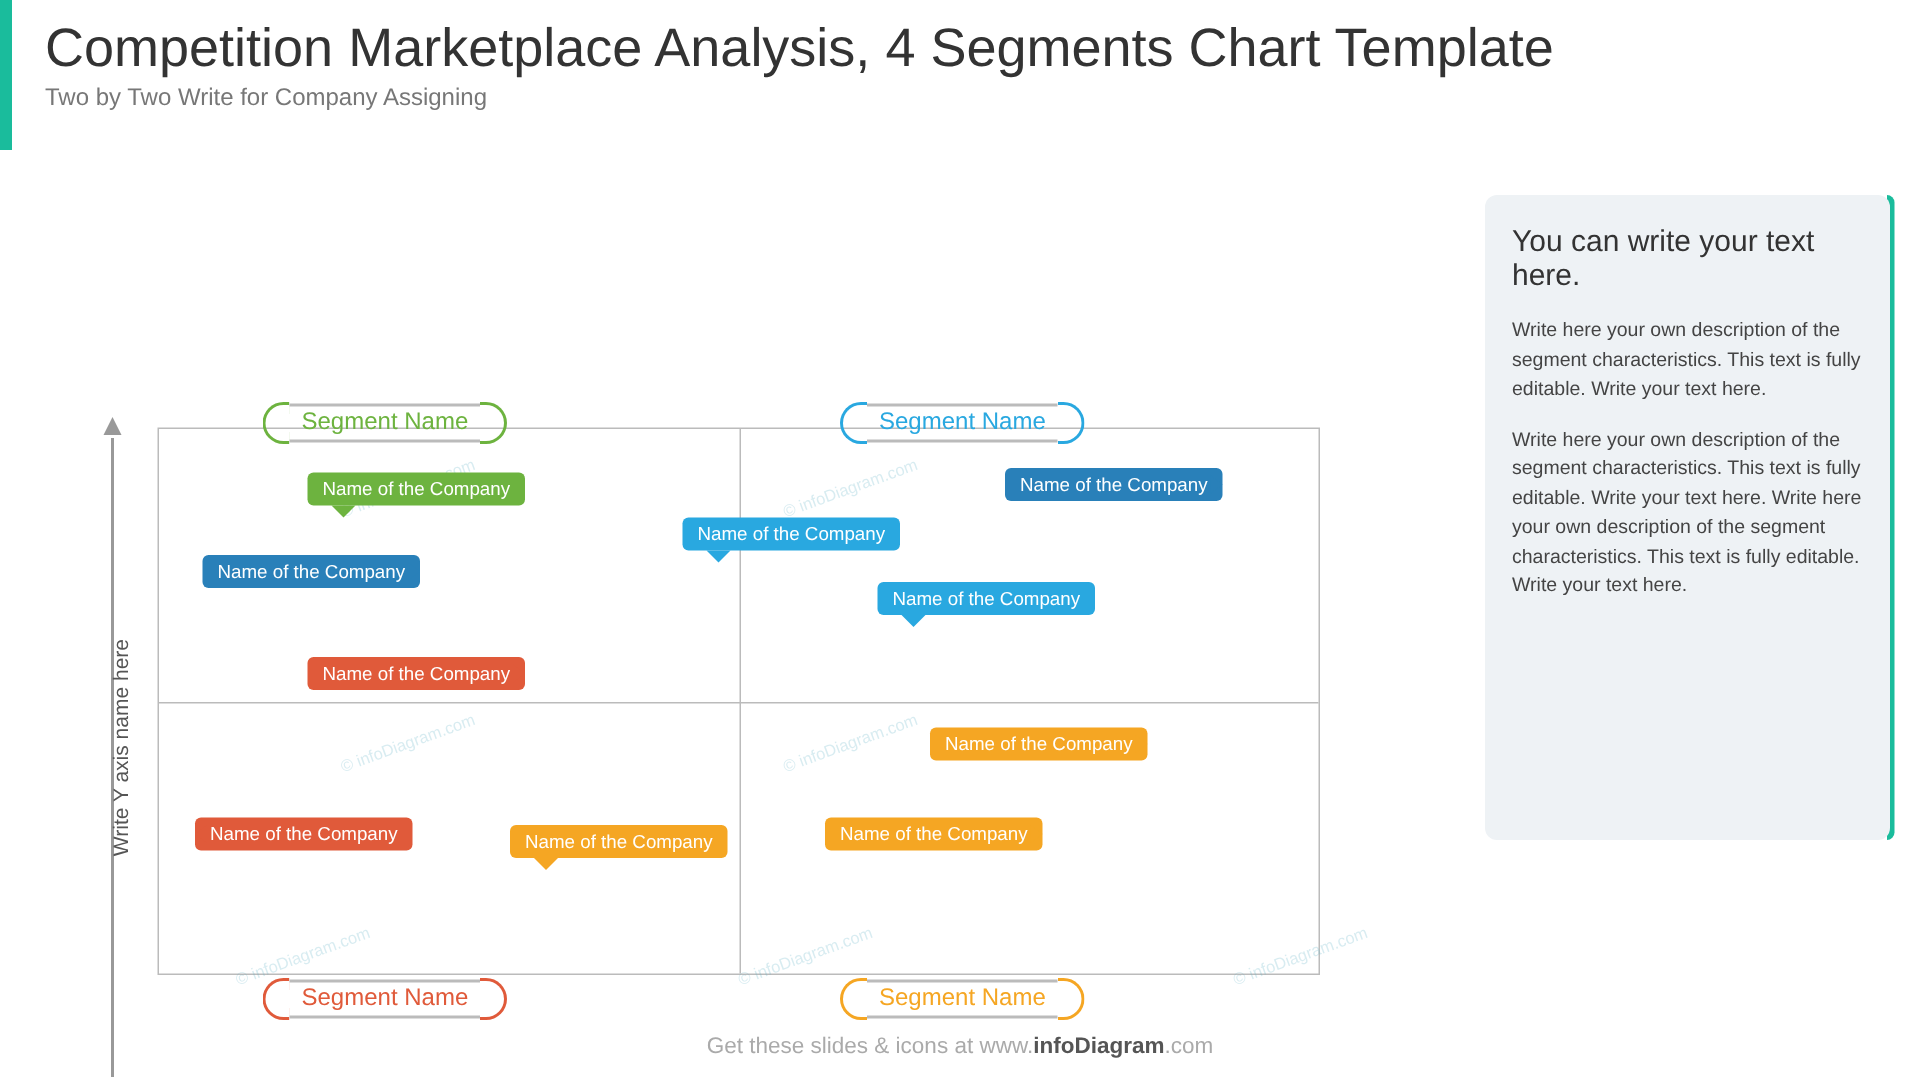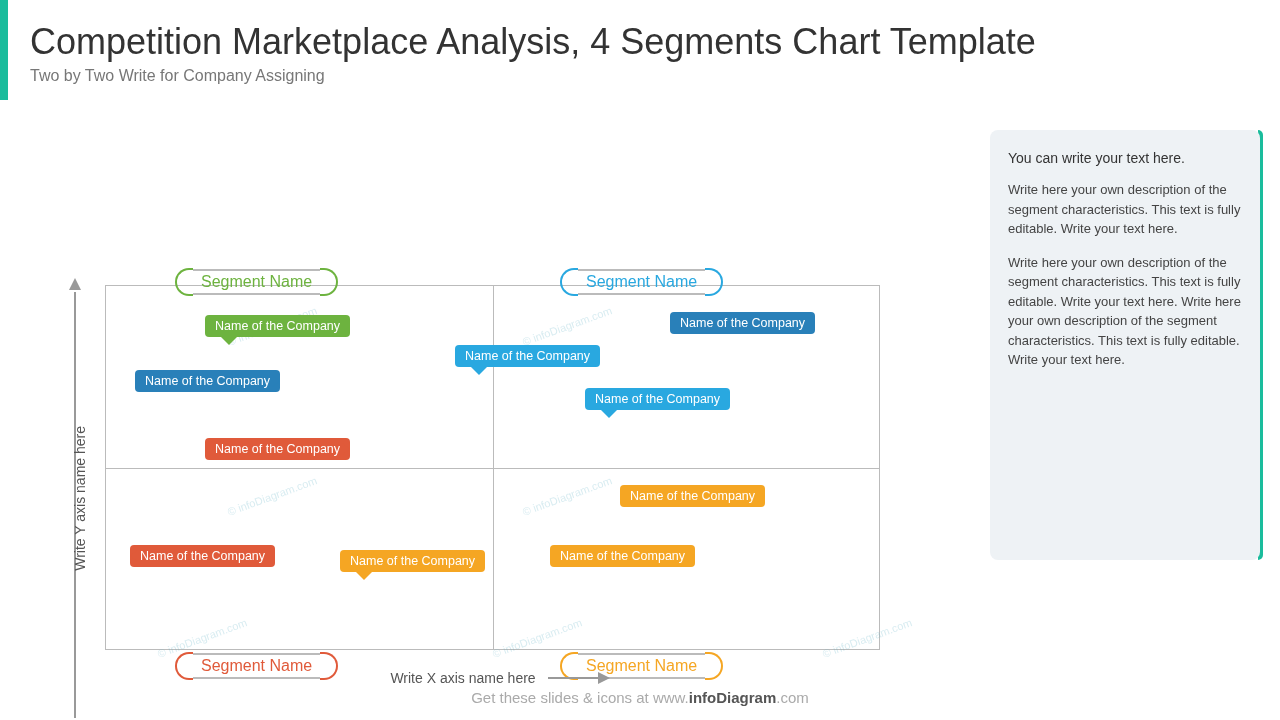--- a/index.html
+++ b/index.html
@@ -17,21 +17,21 @@
       position: absolute;
       left: 0; top: 0;
       width: 8px;
       height: 100px;
       background: #1abc9c;
     }
 
     
     .header {
       position: absolute;
-      top: 20px;
+      top: 10px;
       left: 30px;
       right: 20px;
     }
     .header-title {
       font-size: 36px;
       font-weight: 300;
       color: #333;
       line-height: 1.2;
     }
     .header-subtitle {
@@ -265,21 +265,21 @@
       position: absolute;
       top: 130px;
       right: 20px;
       width: 270px;
       height: 430px;
       background: #eef2f5;
       border-radius: 8px;
       padding: 20px 18px;
     }
     .panel-text-main {
-      font-size: 14px;
+      font-size: 20px;
       color: #333;
       margin-bottom: 14px;
     }
     .panel-text-block {
       font-size: 13px;
       color: #444;
       margin-bottom: 14px;
       line-height: 1.5;
     }
     .teal-right-border {
@@ -355,27 +355,20 @@
     <div class="seg-text seg-text-red">Segment Name</div>
     <div class="seg-bracket-right" style="border-color:#e05a3a;"></div>
   </div>
 
   <div style="position:absolute;left:530px;top:522px;display:flex;align-items:center;">
     <div class="seg-bracket-left" style="border-color:#f5a623;"></div>
     <div class="seg-text seg-text-orange">Segment Name</div>
     <div class="seg-bracket-right" style="border-color:#f5a623;"></div>
   </div>
 
-  <div class="x-axis">
-    <span style="font-size:14px;color:#555;">Write X axis name here</span>
-    <div class="x-arrow">
-      <div class="x-arrow-line"></div>
-      <div class="x-arrow-head"></div>
-    </div>
-  </div>
 
   <div class="badge badge-green badge-down" style="left:175px;top:185px;">
     <span>Name of the Company</span>
   </div>
 
   <div class="badge badge-blue-dark badge-right" style="left:640px;top:182px;">
     <span>Name of the Company</span>
   </div>
 
   <div class="badge badge-cyan badge-down" style="left:425px;top:215px;">

